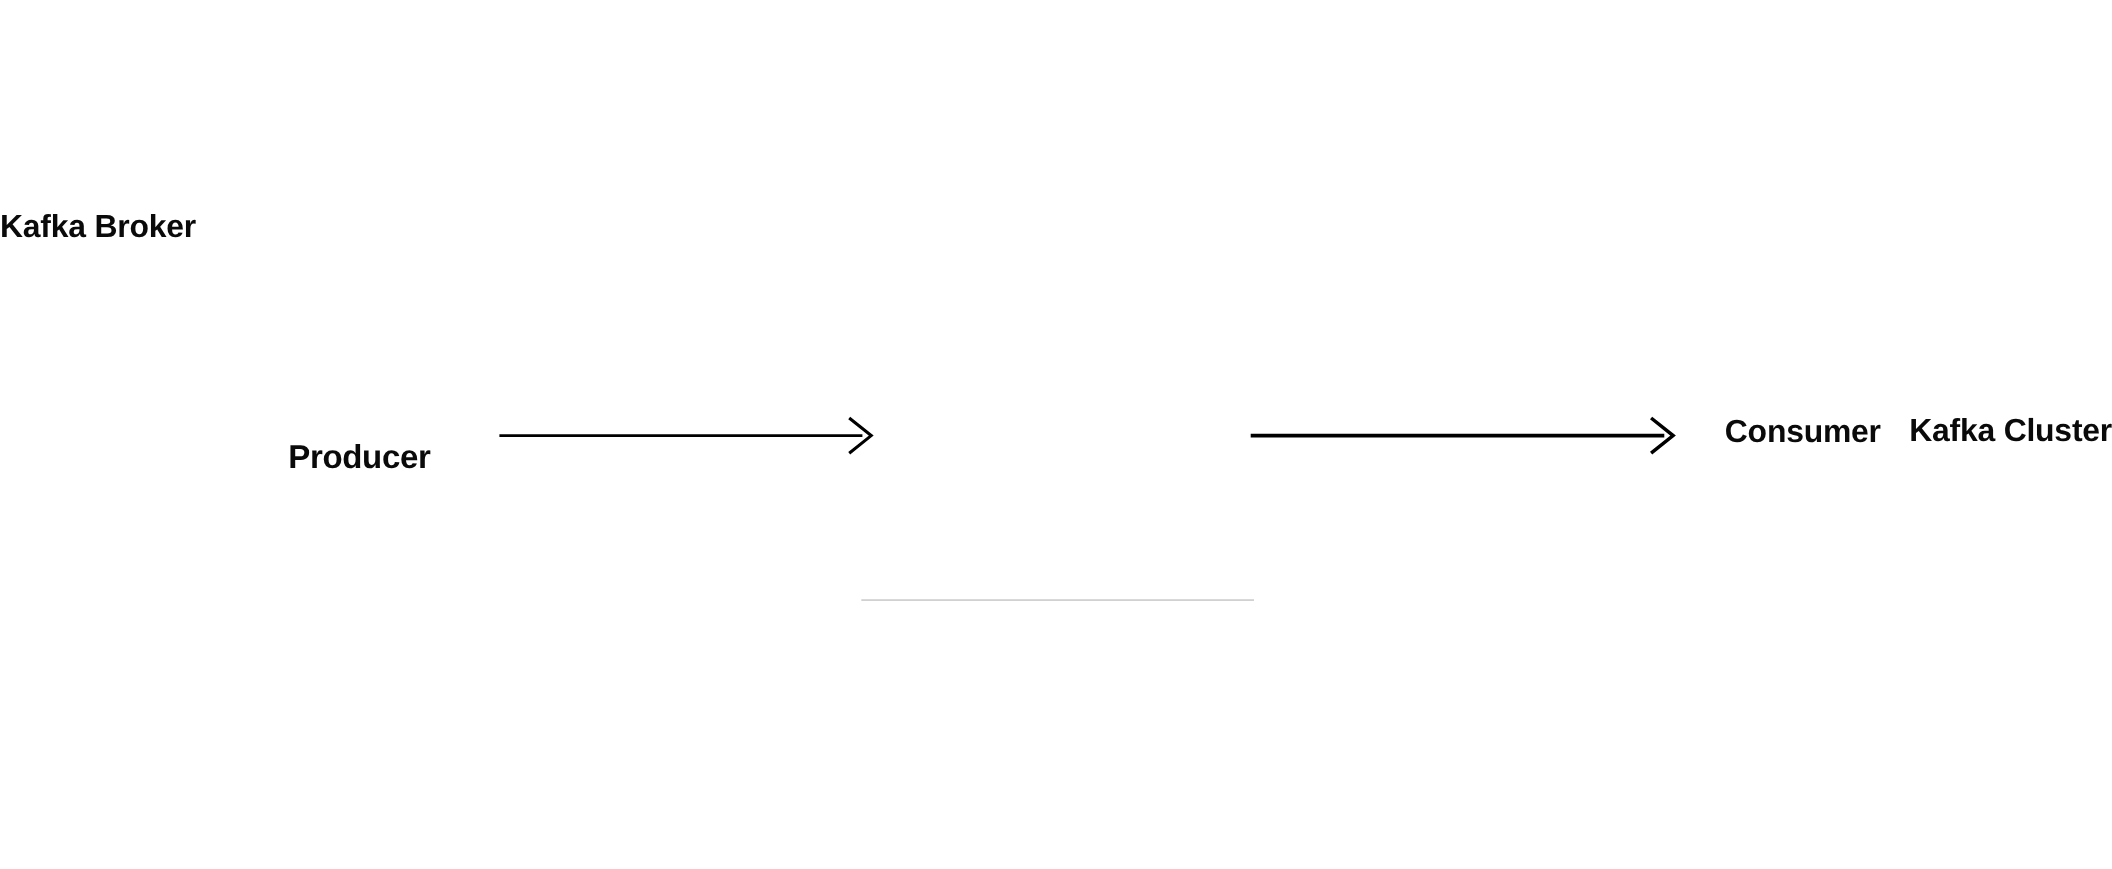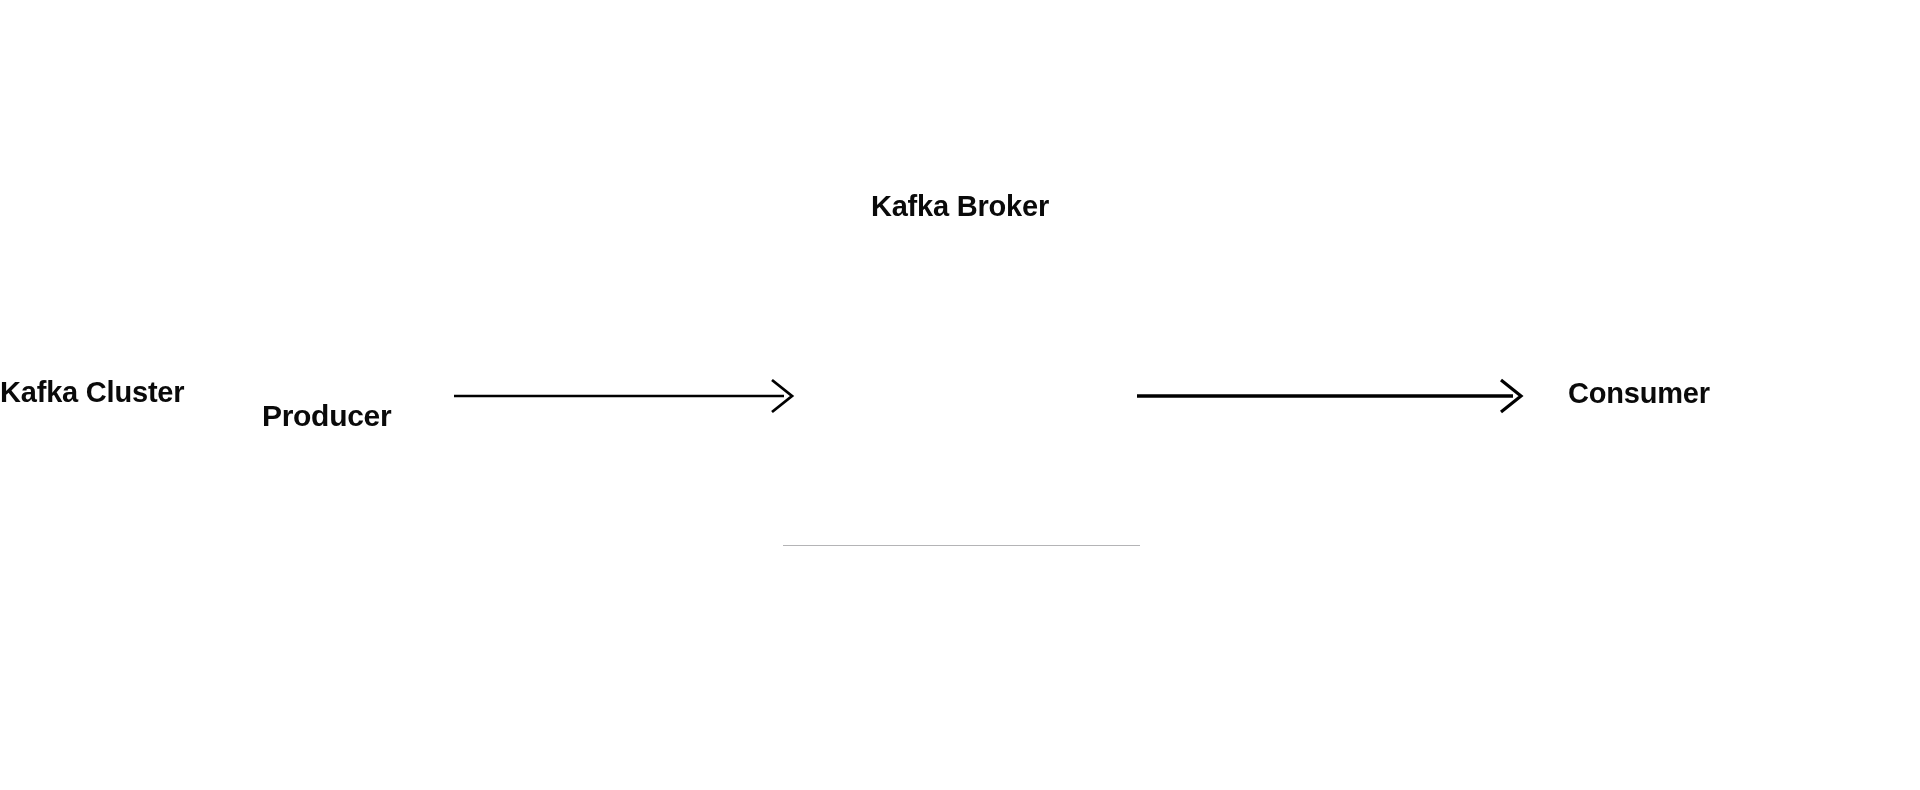--- a/index.html
+++ b/index.html
@@ -29,38 +29,38 @@
     white-space: nowrap;
     letter-spacing: 0.2px;
     line-height: 1;
   }
 
   
   #label-kafka-broker {
     left: 0;
     top: 192px;
     width: 1920px;
-    text-align: center;
+    text-align: left;
     font-size: 29px;
     letter-spacing: -0.2px;
   }
 
   
   #label-producer {
     left: 262px;
     top: 401px;
     font-size: 30px;
     letter-spacing: -0.3px;
   }
 
   #label-kafka-cluster {
     left: 0;
     top: 378px;
     width: 1920px;
-    text-align: left;
+    text-align: right;
     font-size: 29px;
     letter-spacing: -0.2px;
   }
 
   #label-consumer {
     left: 1568px;
     top: 379px;
     font-size: 29px;
     letter-spacing: -0.2px;
   }

